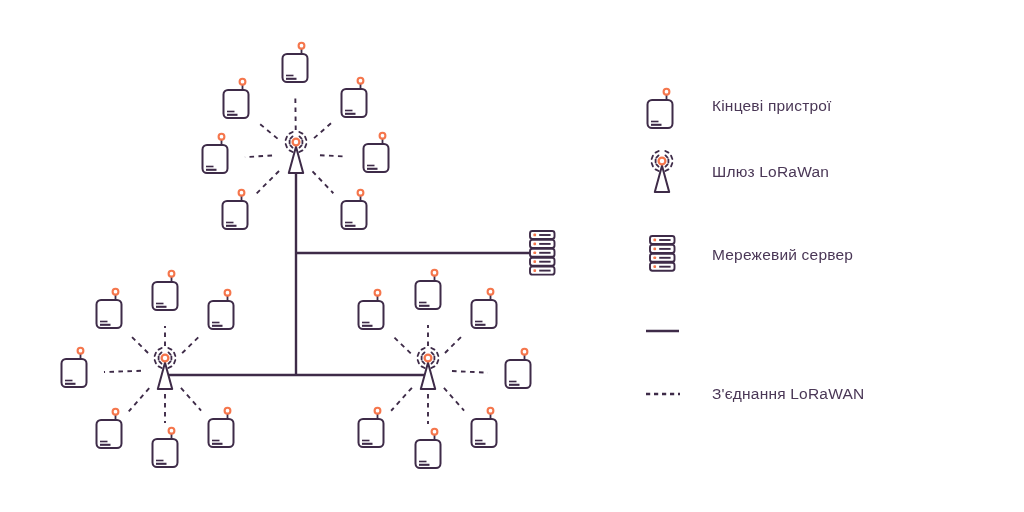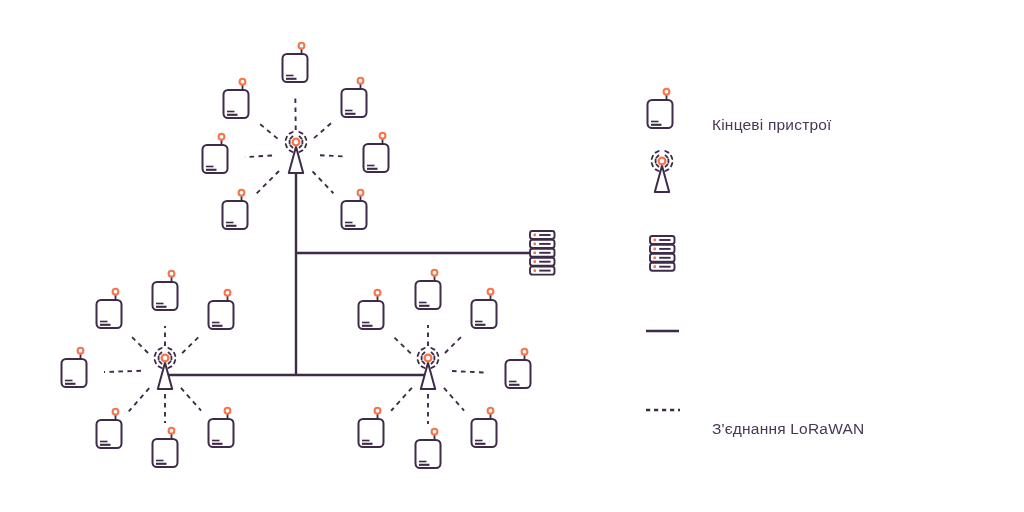--- a/index.html
+++ b/index.html
@@ -1,25 +1,25 @@
 <!DOCTYPE html>
 <html><head>
 <meta charset="utf-8">
 <style>
   html,body{margin:0;padding:0;background:#fff;}
   .canvas{position:relative;width:1024px;height:512px;background:#ffffff;overflow:hidden;
           font-family:"Liberation Sans",sans-serif;}
   #diagram{position:absolute;left:0;top:0;}
   .legend{position:absolute;left:0;top:0;width:1024px;height:512px;pointer-events:none;}
-  .legend-row{position:absolute;left:638px;display:flex;align-items:flex-end;height:56px;}
+  .legend-row{position:absolute;left:638px;display:flex;align-items:center;height:56px;}
   .legend-row:nth-child(1){top:78px}
   .legend-row:nth-child(2){top:144px}
   .legend-row:nth-child(3){top:227px}
   .legend-row:nth-child(4){top:303px}
-  .legend-row:nth-child(5){top:382px}
+  .legend-row:nth-child(5){top:366px}
   .legend-icon{width:48px;height:56px;flex:0 0 48px;display:flex;align-items:center;justify-content:center;}
   .legend-label{margin-left:26px;font-size:15.5px;color:#4a3756;letter-spacing:.2px;white-space:nowrap;}
 </style>
 </head>
 <body>
 
 <div class="canvas">
   <svg id="diagram" width="1024" height="512" viewBox="0 0 1024 512">
       <line x1="296" y1="170" x2="296" y2="375" stroke="#3e2b48" stroke-width="2.4"></line>
       <line x1="165" y1="375" x2="428" y2="375" stroke="#3e2b48" stroke-width="2.4"></line>
@@ -296,40 +296,42 @@
               <line x1="30.471809920119334" y1="25.337606152718237" x2="27.2931985858272" y2="27.027703778747444" stroke="#3e2b48" stroke-width="1.8" stroke-linecap="round"></line>
               <line x1="20.706801414172805" y1="27.027703778747448" x2="17.52819007988067" y2="25.33760615271824" stroke="#3e2b48" stroke-width="1.8" stroke-linecap="round"></line>
               <line x1="14.935825873610641" y1="22.407471442966084" x2="13.64570125524756" y2="19.04658190757616" stroke="#3e2b48" stroke-width="1.8" stroke-linecap="round"></line>
               <line x1="13.64570125524756" y1="14.953418092423838" x2="14.935825873610641" y2="11.592528557033912" stroke="#3e2b48" stroke-width="1.8" stroke-linecap="round"></line>
               <line x1="17.52819007988067" y1="8.662393847281763" x2="20.706801414172805" y2="6.972296221252556" stroke="#3e2b48" stroke-width="1.8" stroke-linecap="round"></line>
               <path d="M 24 21.8 L 16.8 48 L 31.2 48 Z" stroke="#3e2b48" stroke-width="2" fill="#fff" stroke-linejoin="round"></path>
               <circle cx="24" cy="17" r="3.4" stroke="#f5764c" stroke-width="2.3" fill="#fff"></circle>
             </g>
           </svg>
         </span>
+      <span class="legend-label">Шлюз LoRaWan</span>
     </div>
     <div class="legend-row">
       <span class="legend-icon">
           <svg width="48" height="56" viewBox="0 0 48 56">
             <g>
               <rect x="12" y="9" width="24.5" height="8" rx="2.4" stroke="#3e2b48" stroke-width="1.9" fill="#fff"></rect>
               <rect x="15.4" y="11.6" width="2.7" height="2.7" rx="0.9" fill="#f5764c"></rect>
               <line x1="21.2" y1="13" x2="32.6" y2="13" stroke="#3e2b48" stroke-width="1.9"></line>
               <rect x="12" y="17.9" width="24.5" height="8" rx="2.4" stroke="#3e2b48" stroke-width="1.9" fill="#fff"></rect>
               <rect x="15.4" y="20.5" width="2.7" height="2.7" rx="0.9" fill="#f5764c"></rect>
               <line x1="21.2" y1="21.9" x2="32.6" y2="21.9" stroke="#3e2b48" stroke-width="1.9"></line>
               <rect x="12" y="26.8" width="24.5" height="8" rx="2.4" stroke="#3e2b48" stroke-width="1.9" fill="#fff"></rect>
               <rect x="15.4" y="29.400000000000002" width="2.7" height="2.7" rx="0.9" fill="#f5764c"></rect>
               <line x1="21.2" y1="30.8" x2="32.6" y2="30.8" stroke="#3e2b48" stroke-width="1.9"></line>
               <rect x="12" y="35.7" width="24.5" height="8" rx="2.4" stroke="#3e2b48" stroke-width="1.9" fill="#fff"></rect>
               <rect x="15.4" y="38.300000000000004" width="2.7" height="2.7" rx="0.9" fill="#f5764c"></rect>
               <line x1="21.2" y1="39.7" x2="32.6" y2="39.7" stroke="#3e2b48" stroke-width="1.9"></line>
             </g>
           </svg>
         </span>
+      <span class="legend-label">Мережевий сервер</span>
     </div>
     <div class="legend-row">
       <span class="legend-icon">
           <svg width="48" height="56" viewBox="0 0 48 56">
             <line x1="8" y1="28" x2="41" y2="28" stroke="#3e2b48" stroke-width="2.6"></line>
           </svg>
         </span>
     </div>
     <div class="legend-row">
       <span class="legend-icon">

